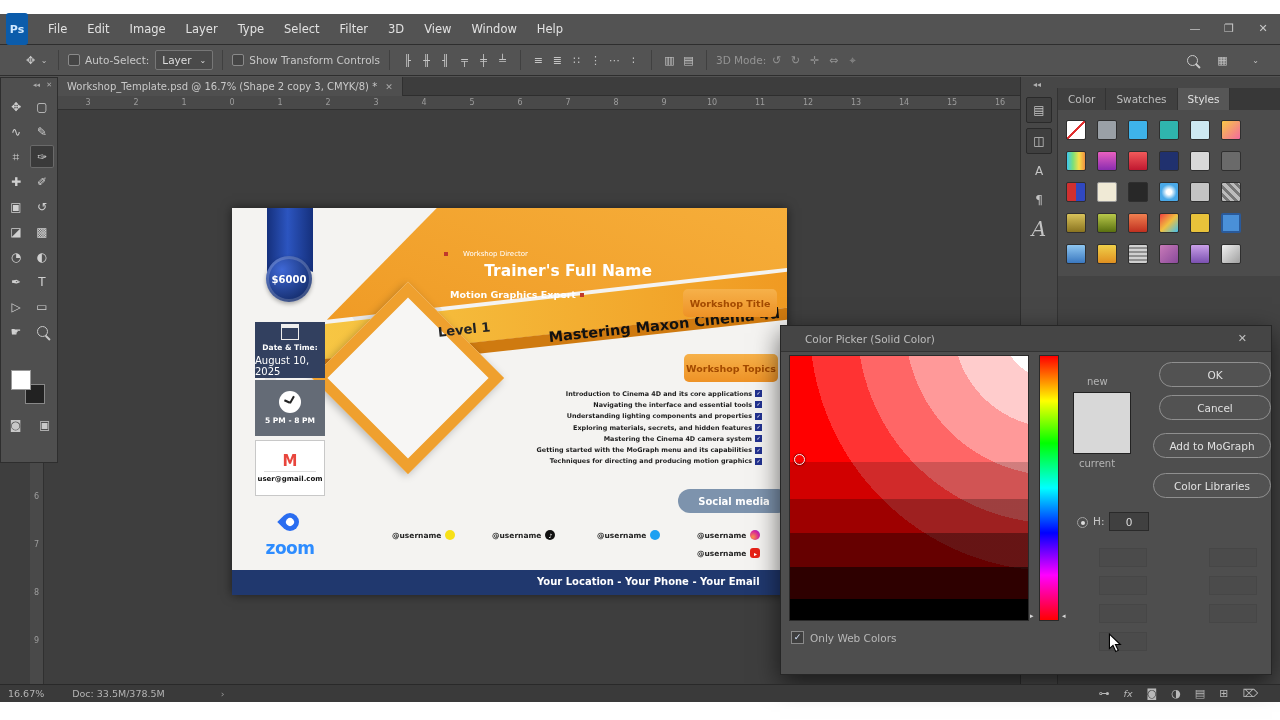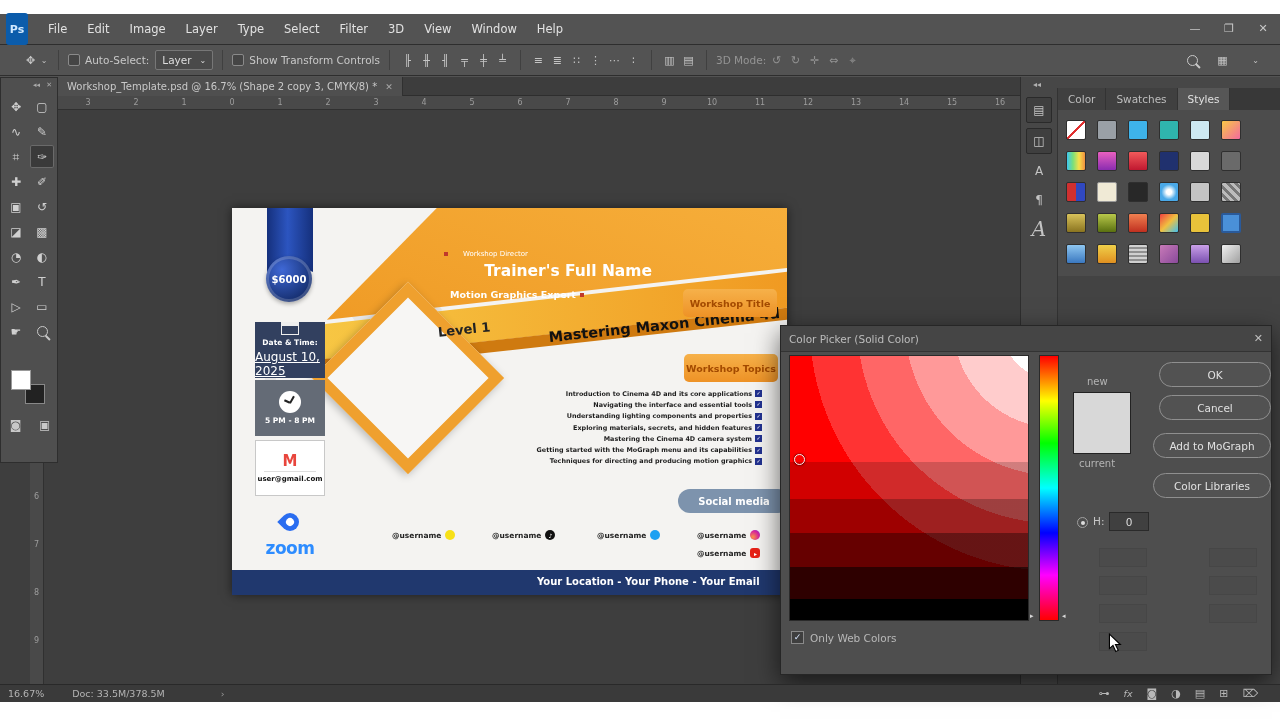--- a/index.html
+++ b/index.html
@@ -114,41 +114,41 @@
                  background:radial-gradient(circle at 35% 30%,#3f68d6,#152e6e 75%);
                  box-shadow:inset 0 0 0 3px rgba(255,255,255,.18),0 2px 4px rgba(0,0,0,.3);
                  color:#fff;font-size:10px;font-weight:bold;display:flex;align-items:center;justify-content:center;}
   .infobox{position:absolute;left:23px;width:70px;height:56px;display:flex;flex-direction:column;
            align-items:center;justify-content:center;gap:3px;box-sizing:border-box;}
   .ib-date{top:114px;background:#32405f;color:#fff;}
   .ib-time{top:172px;background:#646b76;color:#fff;}
   .ib-mail{top:232px;background:#fff;border:1px solid #c8c8c8;}
   .cal{width:16px;height:11px;border:1px solid #eee;border-top:4px solid #eee;}
   .ib-lbl{font-size:7.5px;font-weight:bold;}
-  .ib-sub{font-size:12px;text-decoration:underline;}
+  .ib-sub{font-size:10px;}
   .clockc{width:22px;height:22px;background:#fff;border-radius:50%;position:relative;}
   .clockc span{position:absolute;background:#222;}
   .hand1{left:10px;top:4px;width:1.5px;height:8px;transform-origin:bottom;transform:rotate(30deg);}
   .hand2{left:10px;top:6px;width:1.5px;height:6px;transform-origin:bottom;transform:rotate(-65deg);}
   .gmail-m{font-size:15px;font-weight:bold;color:#e8453c;line-height:14px;}
   .mail-div{width:52px;height:1px;background:#ddd;}
   .mail-txt{font-size:7px;font-weight:bold;color:#111;}
   .pin{position:absolute;left:49px;top:305px;width:18px;height:18px;background:#2a6df0;
        border-radius:50% 50% 50% 0;transform:rotate(45deg);}
   .pin span{position:absolute;left:5px;top:5px;width:8px;height:8px;background:#fff;border-radius:50%;}
   .zoomtxt{position:absolute;left:28px;top:330px;width:60px;text-align:center;font-size:17px;
            font-weight:bold;color:#2D8CFF;letter-spacing:-.5px;}
   .flyer-footer{position:absolute;left:0;top:362px;width:555px;height:25px;background:#20386e;}
   .flyer-footer span{position:absolute;left:305px;top:6px;font-size:10px;color:#fff;font-weight:bold;white-space:nowrap;}
 
   
   .dialog{left:780px;top:325px;width:492px;height:350px;background:#4e4e4e;border:1px solid #262626;
           box-shadow:0 8px 24px rgba(0,0,0,.6);z-index:50;box-sizing:border-box;}
   .dlg-title{height:26px;background:#454545;border-bottom:1px solid #333;display:flex;align-items:center;
-             padding:0 8px;font-size:10.5px;color:#bcbcbc;box-sizing:border-box;}
+             padding:0 24px;font-size:10.5px;color:#bcbcbc;box-sizing:border-box;}
   .dlg-close{margin-left:auto;color:#c0c0c0;font-size:11px;}
   .cfield{position:absolute;left:8px;top:29px;width:240px;height:266px;border:1px solid #2a2a2a;box-sizing:border-box;
     background:
       linear-gradient(to top,#000 0%,#000 8%,rgba(0,0,0,.82) 8%,rgba(0,0,0,.82) 20%,rgba(0,0,0,.6) 20%,rgba(0,0,0,.6) 33%,
         rgba(0,0,0,.38) 33%,rgba(0,0,0,.38) 46%,rgba(0,0,0,.18) 46%,rgba(0,0,0,.18) 60%,rgba(0,0,0,0) 60%),
       radial-gradient(circle at 112% -12%,#ffffff 0 14%,#ffcccc 14% 26%,#ff9999 26% 38%,#ff6666 38% 50%,#ff3333 50% 62%,#ff0000 62% 100%);}
   .fcursor{position:absolute;left:4px;top:98px;width:9px;height:9px;border:1.5px solid #f0f0f0;border-radius:50%;
            box-shadow:0 0 2px #000;}
   .hue{position:absolute;left:258px;top:29px;width:20px;height:266px;border:1px solid #2a2a2a;box-sizing:border-box;
        background:linear-gradient(to bottom,#ff0000,#ffff00 17%,#00ff00 33%,#00ffff 50%,#0000ff 67%,#ff00ff 83%,#ff0000);}

